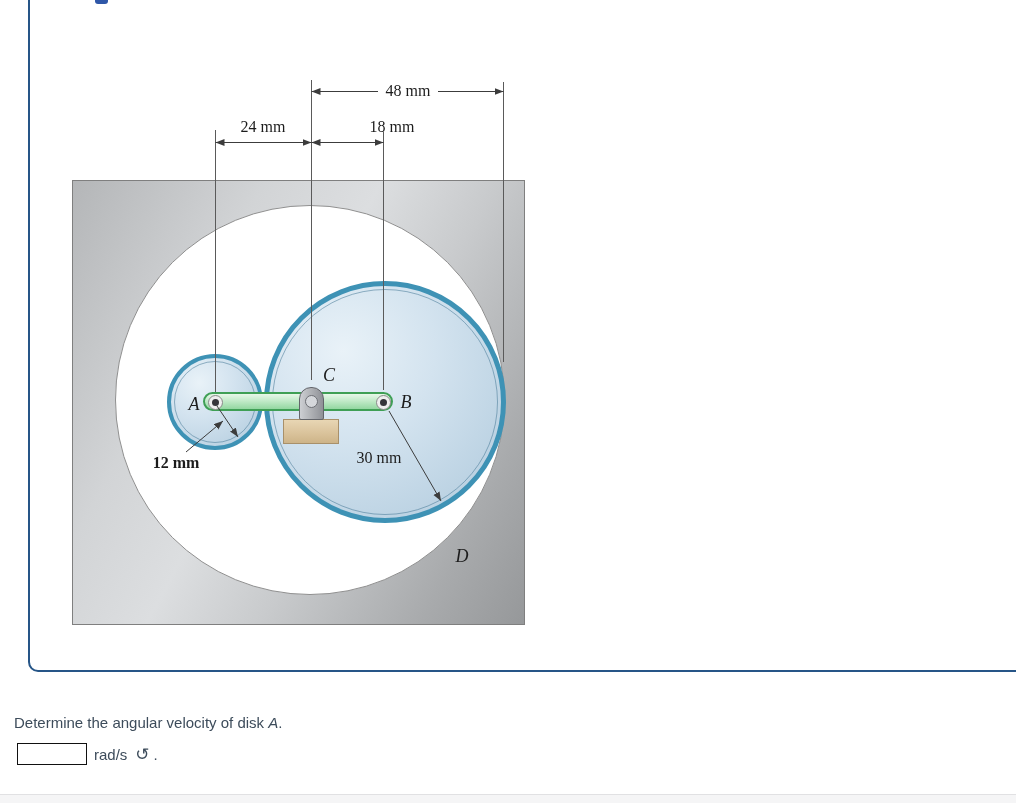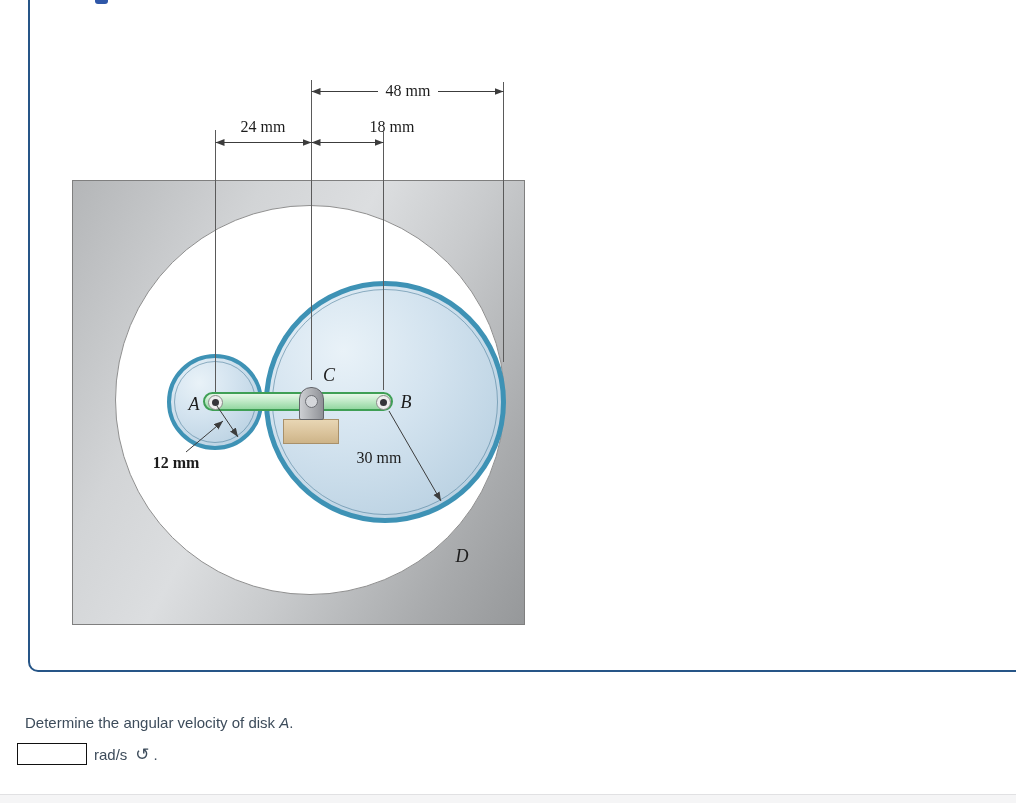--- a/index.html
+++ b/index.html
@@ -49,21 +49,21 @@
     z-index: 40; pointer-events: none; }
 
   
   .dlabel { z-index: 50; transform: translate(-50%,-50%); white-space: nowrap;
     font-family: "Liberation Serif", serif; color: #1c1c1c; }
   .dim { font-size: 16px; }
   .dim48 { background: #fff; padding: 0 5px; }
   .pt { font-size: 18px; font-style: italic; }
 
   
-  .q1 { left: 25px; top: 714px; font-size: 15px; color: #3d4c5b; z-index: 3; }
+  .q1 { left: 14px; top: 714px; font-size: 15px; color: #3d4c5b; z-index: 3; }
   .q2 { left: 10px; top: 743px; font-size: 15px; color: #3d4c5b; z-index: 3;
     display: flex; align-items: center; }
   .ans-input { width: 70px; height: 22px; border: 1.6px solid #111; background: #fff;
     margin: 0 7px; font-size: 14px; padding: 0 4px; border-radius: 0; }
   .rot-symbol { font-size: 17px; margin: 0 4px 0 8px; }
 
   .bottom-bar { left: 0; top: 794px; width: 1016px; height: 9px; background: #f5f5f6;
     border-top: 1px solid #e1e1e3; z-index: 2; }
   i { font-style: italic; }
 </style>

